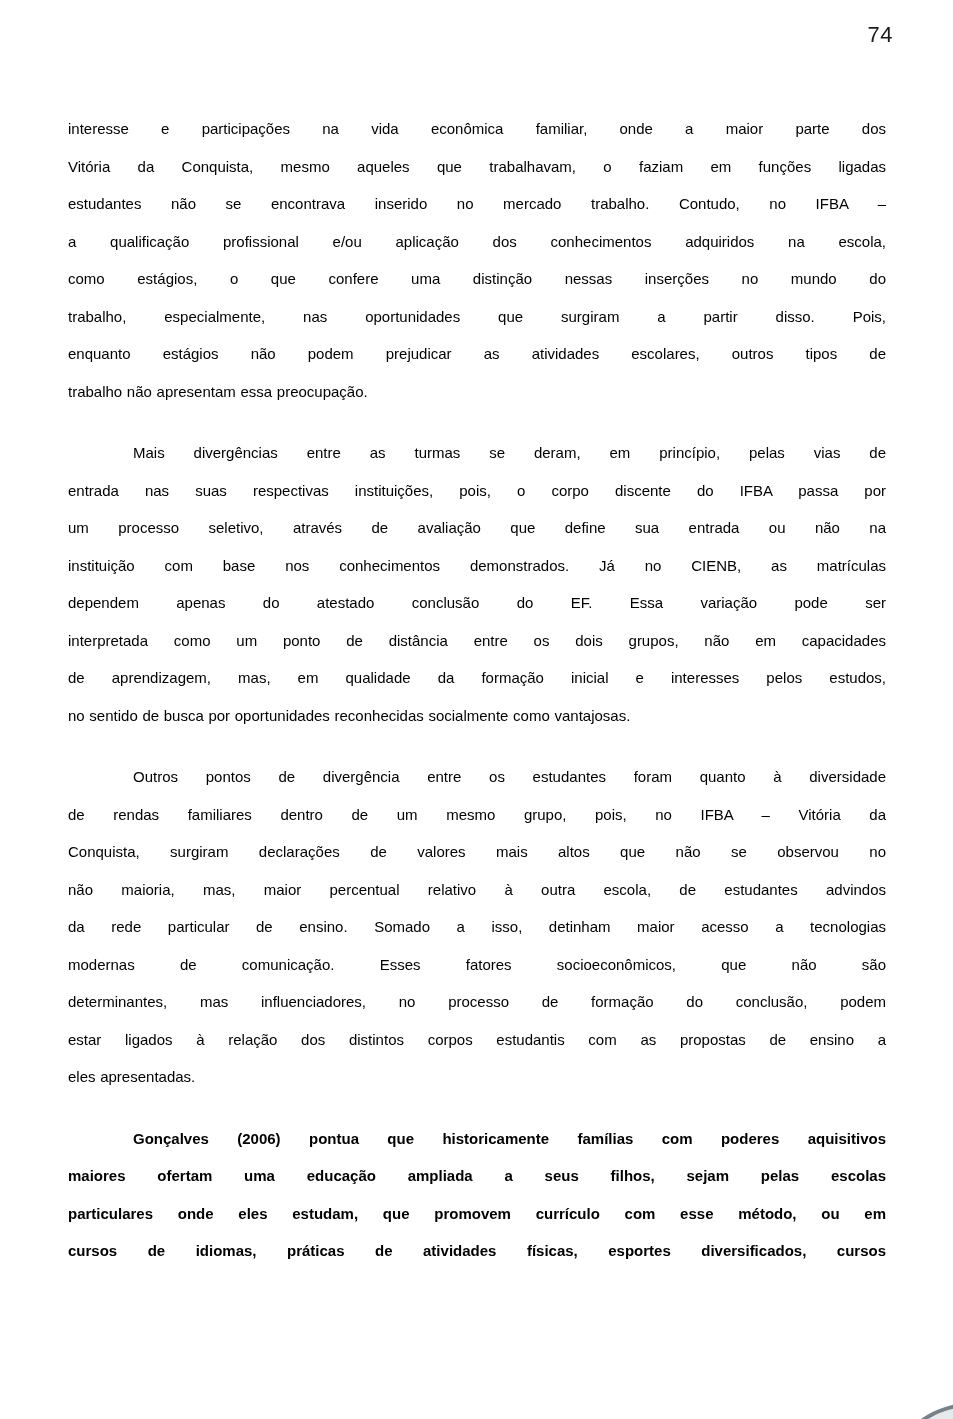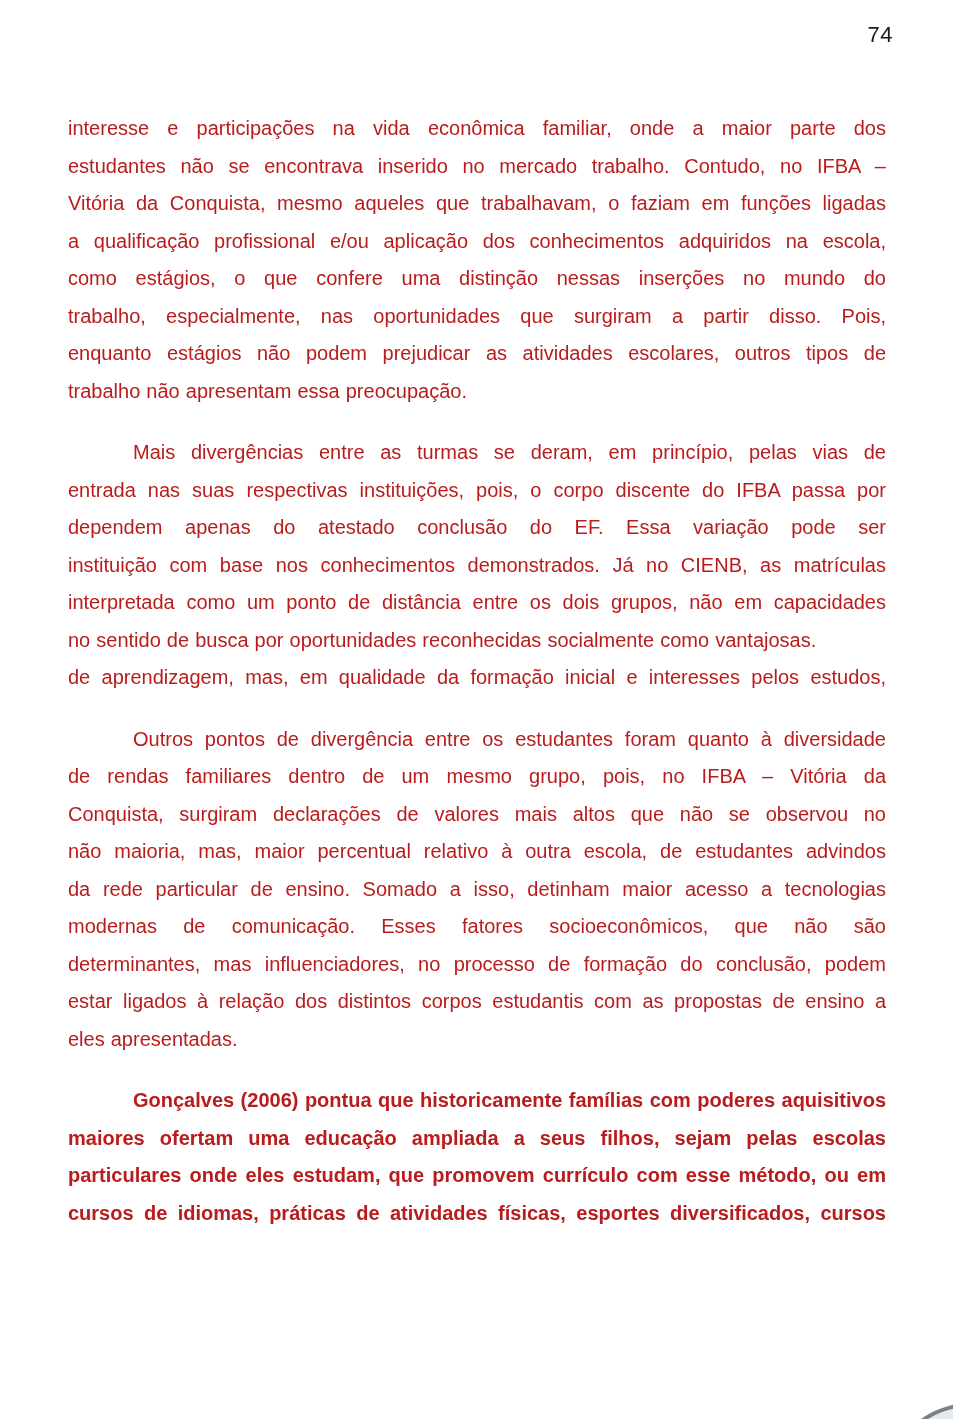--- a/index.html
+++ b/index.html
@@ -21,22 +21,22 @@
     right: 60px;
     font-size: 22px;
     color: #1a1a1a;
     letter-spacing: 0.5px;
   }
   .content {
     position: absolute;
     top: 110px;
     left: 68px;
     width: 818px;
-    color: #b91c1c;
-    font-size: 20px;
+    color: #000000;
+    font-size: 15px;
   }
   .paragraph { margin-bottom: 24px; }
   .paragraph:last-child { margin-bottom: 0; font-weight: bold; }
   .line {
     line-height: 37.5px;
     text-align: justify;
     text-align-last: justify;
     word-spacing: 0.5px;
   }
   .line.last {
@@ -60,37 +60,38 @@
 <body>
 
 <div class="page">
 
   <div class="page-number">74</div>
 
   <div class="content">
 
     <div class="paragraph">
       <div class="line">interesse e participações na vida econômica familiar, onde a maior parte dos</div>
+      <div class="line">Vitória da Conquista, mesmo aqueles que trabalhavam, o faziam em funções ligadas</div>
       <div class="line">estudantes não se encontrava inserido no mercado trabalho. Contudo, no IFBA –</div>
-      <div class="line">Vitória da Conquista, mesmo aqueles que trabalhavam, o faziam em funções ligadas</div>
       <div class="line">a qualificação profissional e/ou aplicação dos conhecimentos adquiridos na escola,</div>
       <div class="line">como estágios, o que confere uma distinção nessas inserções no mundo do</div>
       <div class="line">trabalho, especialmente, nas oportunidades que surgiram a partir disso. Pois,</div>
       <div class="line">enquanto estágios não podem prejudicar as atividades escolares, outros tipos de</div>
       <div class="line last">trabalho não apresentam essa preocupação.</div>
     </div>
 
     <div class="paragraph">
       <div class="line indent">Mais divergências entre as turmas se deram, em princípio, pelas vias de</div>
       <div class="line">entrada nas suas respectivas instituições, pois, o corpo discente do IFBA passa por</div>
+      <div class="line">um processo seletivo, através de avaliação que define sua entrada ou não na</div>
+      <div class="line">instituição com base nos conhecimentos demonstrados. Já no CIENB, as matrículas</div>
       <div class="line">dependem apenas do atestado conclusão do EF. Essa variação pode ser</div>
-      <div class="line">instituição com base nos conhecimentos demonstrados. Já no CIENB, as matrículas</div>
       <div class="line">interpretada como um ponto de distância entre os dois grupos, não em capacidades</div>
+      <div class="line">de aprendizagem, mas, em qualidade da formação inicial e interesses pelos estudos,</div>
       <div class="line last">no sentido de busca por oportunidades reconhecidas socialmente como vantajosas.</div>
-      <div class="line">de aprendizagem, mas, em qualidade da formação inicial e interesses pelos estudos,</div>
     </div>
 
     <div class="paragraph">
       <div class="line indent">Outros pontos de divergência entre os estudantes foram quanto à diversidade</div>
       <div class="line">de rendas familiares dentro de um mesmo grupo, pois, no IFBA – Vitória da</div>
       <div class="line">Conquista, surgiram declarações de valores mais altos que não se observou no</div>
       <div class="line">não maioria, mas, maior percentual relativo à outra escola, de estudantes advindos</div>
       <div class="line">da rede particular de ensino. Somado a isso, detinham maior acesso a tecnologias</div>
       <div class="line">modernas de comunicação. Esses fatores socioeconômicos, que não são</div>
       <div class="line">determinantes, mas influenciadores, no processo de formação do conclusão, podem</div>

